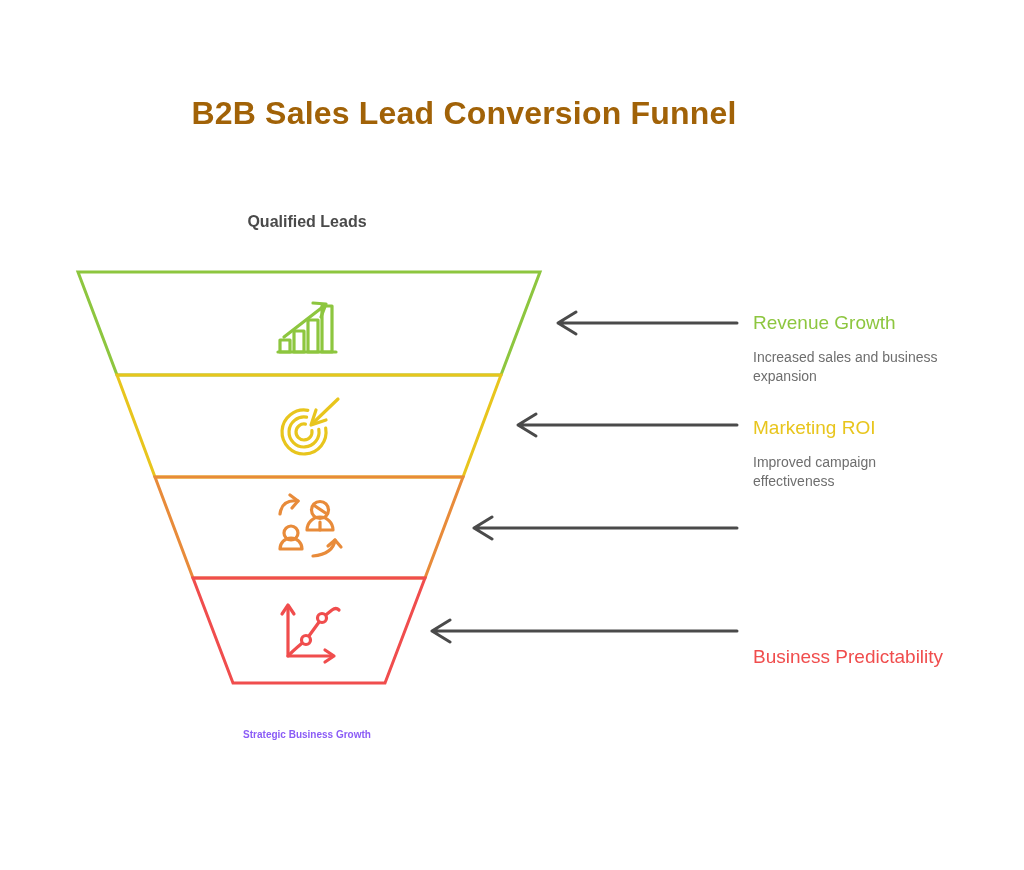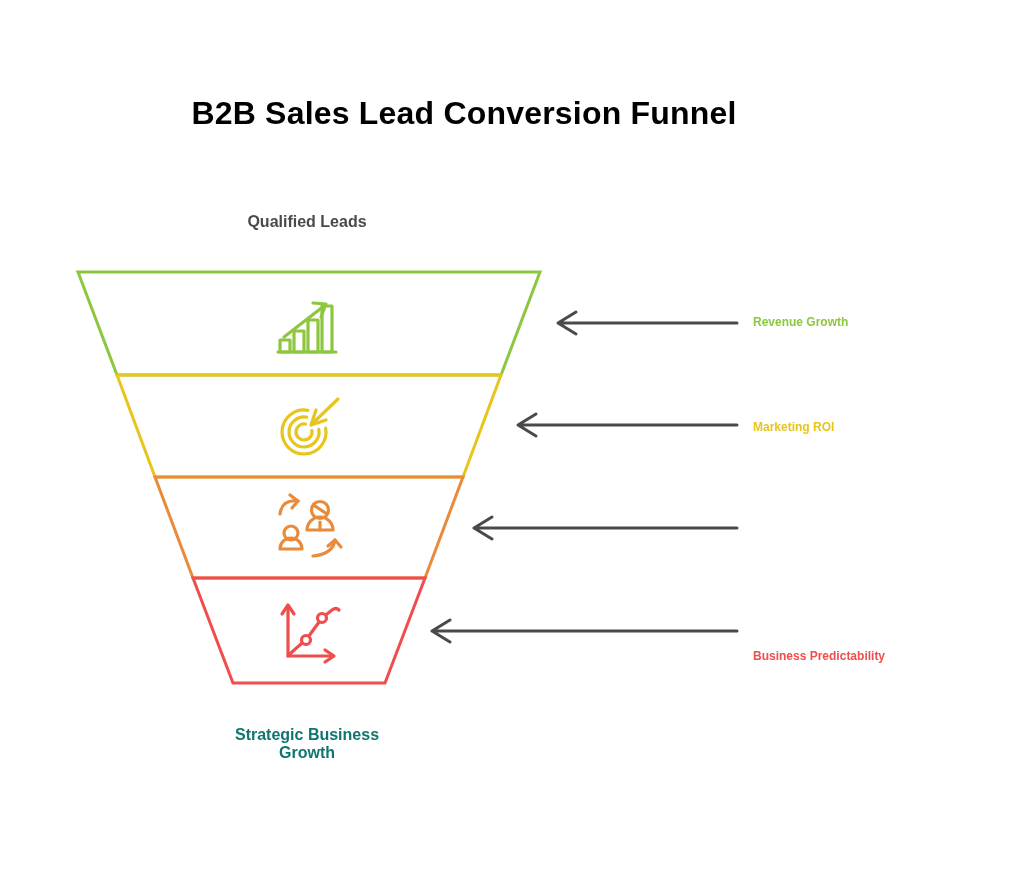--- a/index.html
+++ b/index.html
@@ -1,26 +1,26 @@
 <!DOCTYPE html>
 <html><head>
 <meta charset="utf-8">
 <style>
   html,body{margin:0;padding:0;background:#fff;}
   .canvas{position:relative;width:1024px;height:870px;background:#fff;overflow:hidden;
           font-family:"Liberation Sans",sans-serif;}
   .title{position:absolute;top:74px;left:0;width:928px;text-align:center;
-         font-size:32px;font-weight:700;color:#000000;letter-spacing:.2px;}
+         font-size:32px;font-weight:700;color:#a16207;letter-spacing:.2px;}
   .top-label{position:absolute;top:213px;left:207px;width:200px;text-align:center;
              font-size:16px;font-weight:700;color:#4A4A4A;}
   .bottom-label{position:absolute;top:726px;left:217px;width:180px;text-align:center;
-                font-size:16px;font-weight:700;color:#0f766e;line-height:17.5px;}
+                font-size:10px;font-weight:700;color:#8b5cf6;line-height:17.5px;}
   svg.diagram{position:absolute;top:0;left:0;}
   .callout{position:absolute;left:753px;width:260px;}
-  .callout-heading{font-size:12px;font-weight:700;line-height:19px;}
+  .callout-heading{font-size:19px;font-weight:400;line-height:19px;}
   .callout-desc{margin-top:16px;font-size:14px;line-height:18.5px;color:#6E6E6E;}
   .c1{top:313px;} .c2{top:418px;} .c3{top:518px;} .c4{top:647px;}
   .c1 .callout-desc{width:210px;} .c2 .callout-desc{width:180px;}
 </style>
 </head>
 <body>
 
 <div class="canvas">
 
   <h1 class="title">B2B Sales Lead Conversion Funnel</h1>
@@ -78,24 +78,26 @@
     <g fill="none" stroke-width="3" stroke-linecap="round" stroke-linejoin="round" stroke="#4A4A4A">
       <path d="M737,323 H558 M576,312 L558,323 L576,334"></path>
       <path d="M737,425 H518 M536,414 L518,425 L536,436"></path>
       <path d="M737,528 H474 M492,517 L474,528 L492,539"></path>
       <path d="M737,631 H432 M450,620 L432,631 L450,642"></path>
     </g>
   </svg>
 
   <div class="callout c1">
     <div class="callout-heading" style="color: rgb(141, 198, 63);">Revenue Growth</div>
+    <div class="callout-desc">Increased sales and business expansion</div>
   </div>
 
   <div class="callout c2">
     <div class="callout-heading" style="color: rgb(232, 197, 29);">Marketing ROI</div>
+    <div class="callout-desc">Improved campaign effectiveness</div>
   </div>
 
 
   <div class="callout c4">
     <div class="callout-heading" style="color: rgb(240, 77, 77);">Business Predictability</div>
   </div>
 
   <div class="bottom-label">Strategic Business Growth</div>
 
 </div>

